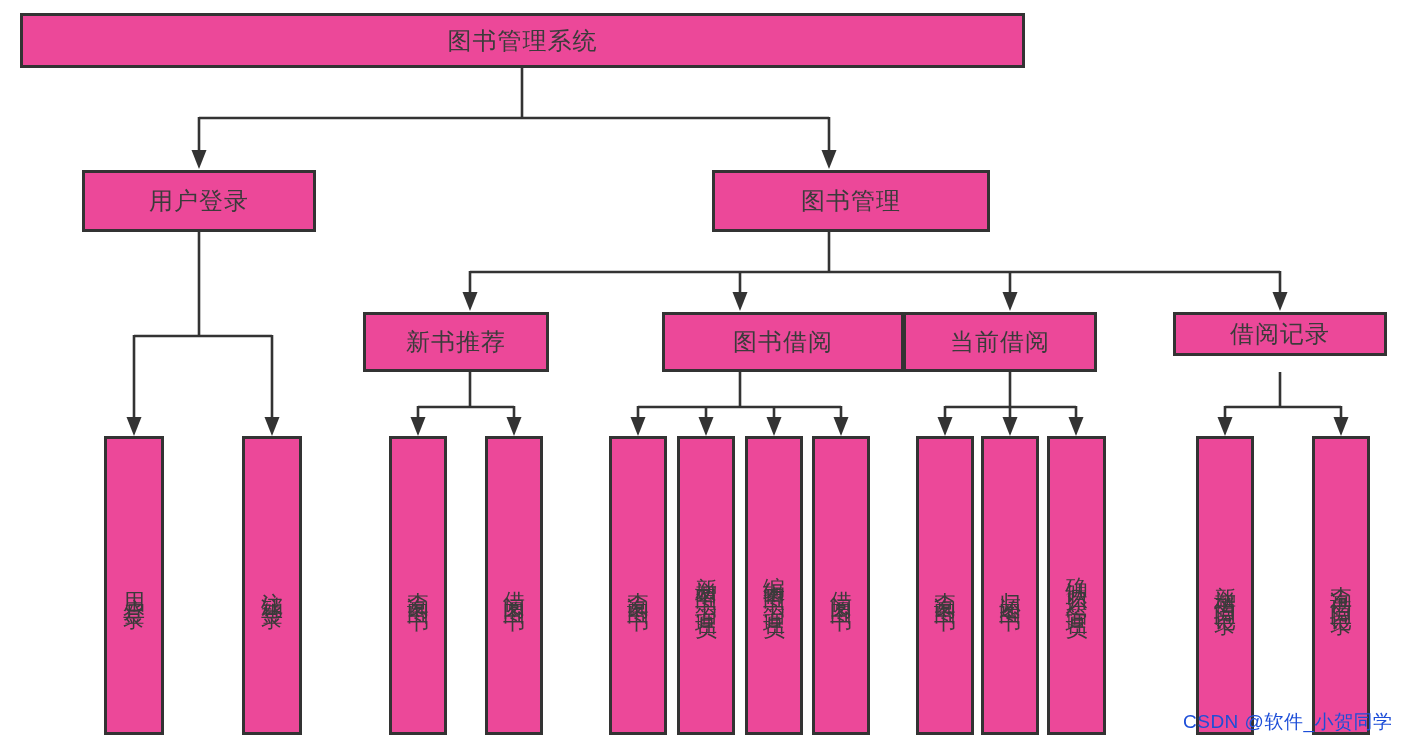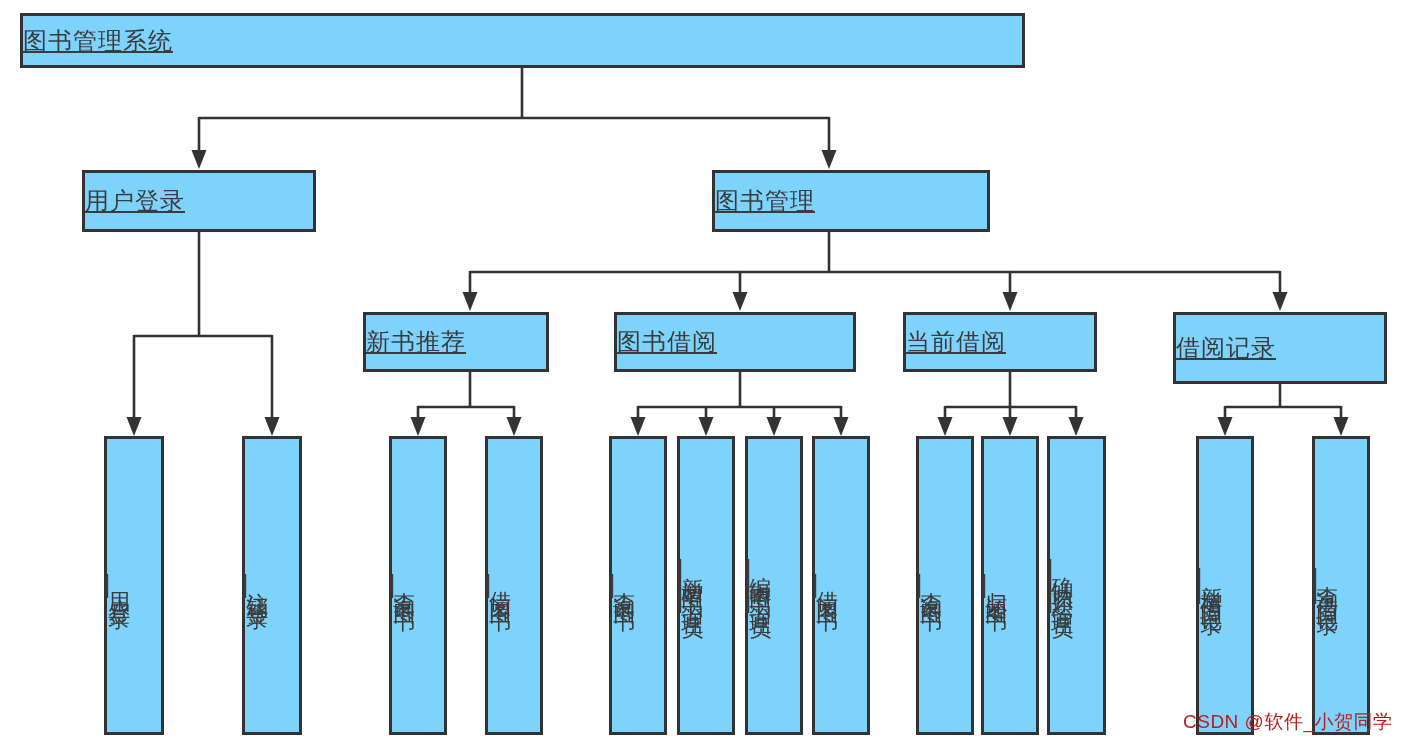--- a/index.html
+++ b/index.html
@@ -18,45 +18,45 @@
   .connectors {
     position: absolute;
     left: 0; top: 0;
     width: 1405px; height: 747px;
     pointer-events: none;
   }
   .node {
     position: absolute;
     box-sizing: border-box;
     border: 3px solid #333333;
-    background: #7dd3fc;
+    background: #ec4899;
     display: flex;
     align-items: center;
+    justify-content: center;
     color: #3b3b3b;
-    text-decoration: underline;
   }
   .h-node {
     font-size: 24px;
     letter-spacing: 1px;
     white-space: nowrap;
   }
   .v-node {
     font-size: 22px;
   }
   .v-node .vtext {
     writing-mode: vertical-rl;
     letter-spacing: 6px;
     line-height: 1.1;
   }
   .watermark {
     position: absolute;
     left: 1183px;
     top: 709px;
     font-size: 19px;
-    color: #b91c1c;
+    color: #1d4ed8;
     white-space: nowrap;
     letter-spacing: 0.5px;
   }
 </style>
 </head>
 <body>
 
 <div class="canvas">
 
   <svg class="connectors" viewBox="0 0 1405 747" xmlns="http://www.w3.org/2000/svg">
@@ -139,27 +139,27 @@
   <div class="node h-node" style="left:82px; top:170px; width:234px; height:62px;">
     <span>用户登录</span>
   </div>
   <div class="node h-node" style="left:712px; top:170px; width:278px; height:62px;">
     <span>图书管理</span>
   </div>
 
   <div class="node h-node" style="left:363px; top:312px; width:186px; height:60px;">
     <span>新书推荐</span>
   </div>
-  <div class="node h-node" style="left:614px; top:312px; width:242px; height:60px;">
+  <div class="node h-node" style="left:662px; top:312px; width:242px; height:60px;">
     <span>图书借阅</span>
   </div>
   <div class="node h-node" style="left:903px; top:312px; width:194px; height:60px;">
     <span>当前借阅</span>
   </div>
-  <div class="node h-node" style="left:1173px; top:312px; width:214px; height:72px;">
+  <div class="node h-node" style="left:1173px; top:312px; width:214px; height:44px;">
     <span>借阅记录</span>
   </div>
 
   <div class="node v-node" style="left:104px; top:436px; width:60px; height:299px;">
     <span class="vtext">用户登录</span>
   </div>
   <div class="node v-node" style="left:242px; top:436px; width:60px; height:299px;">
     <span class="vtext">注销登录</span>
   </div>
 

